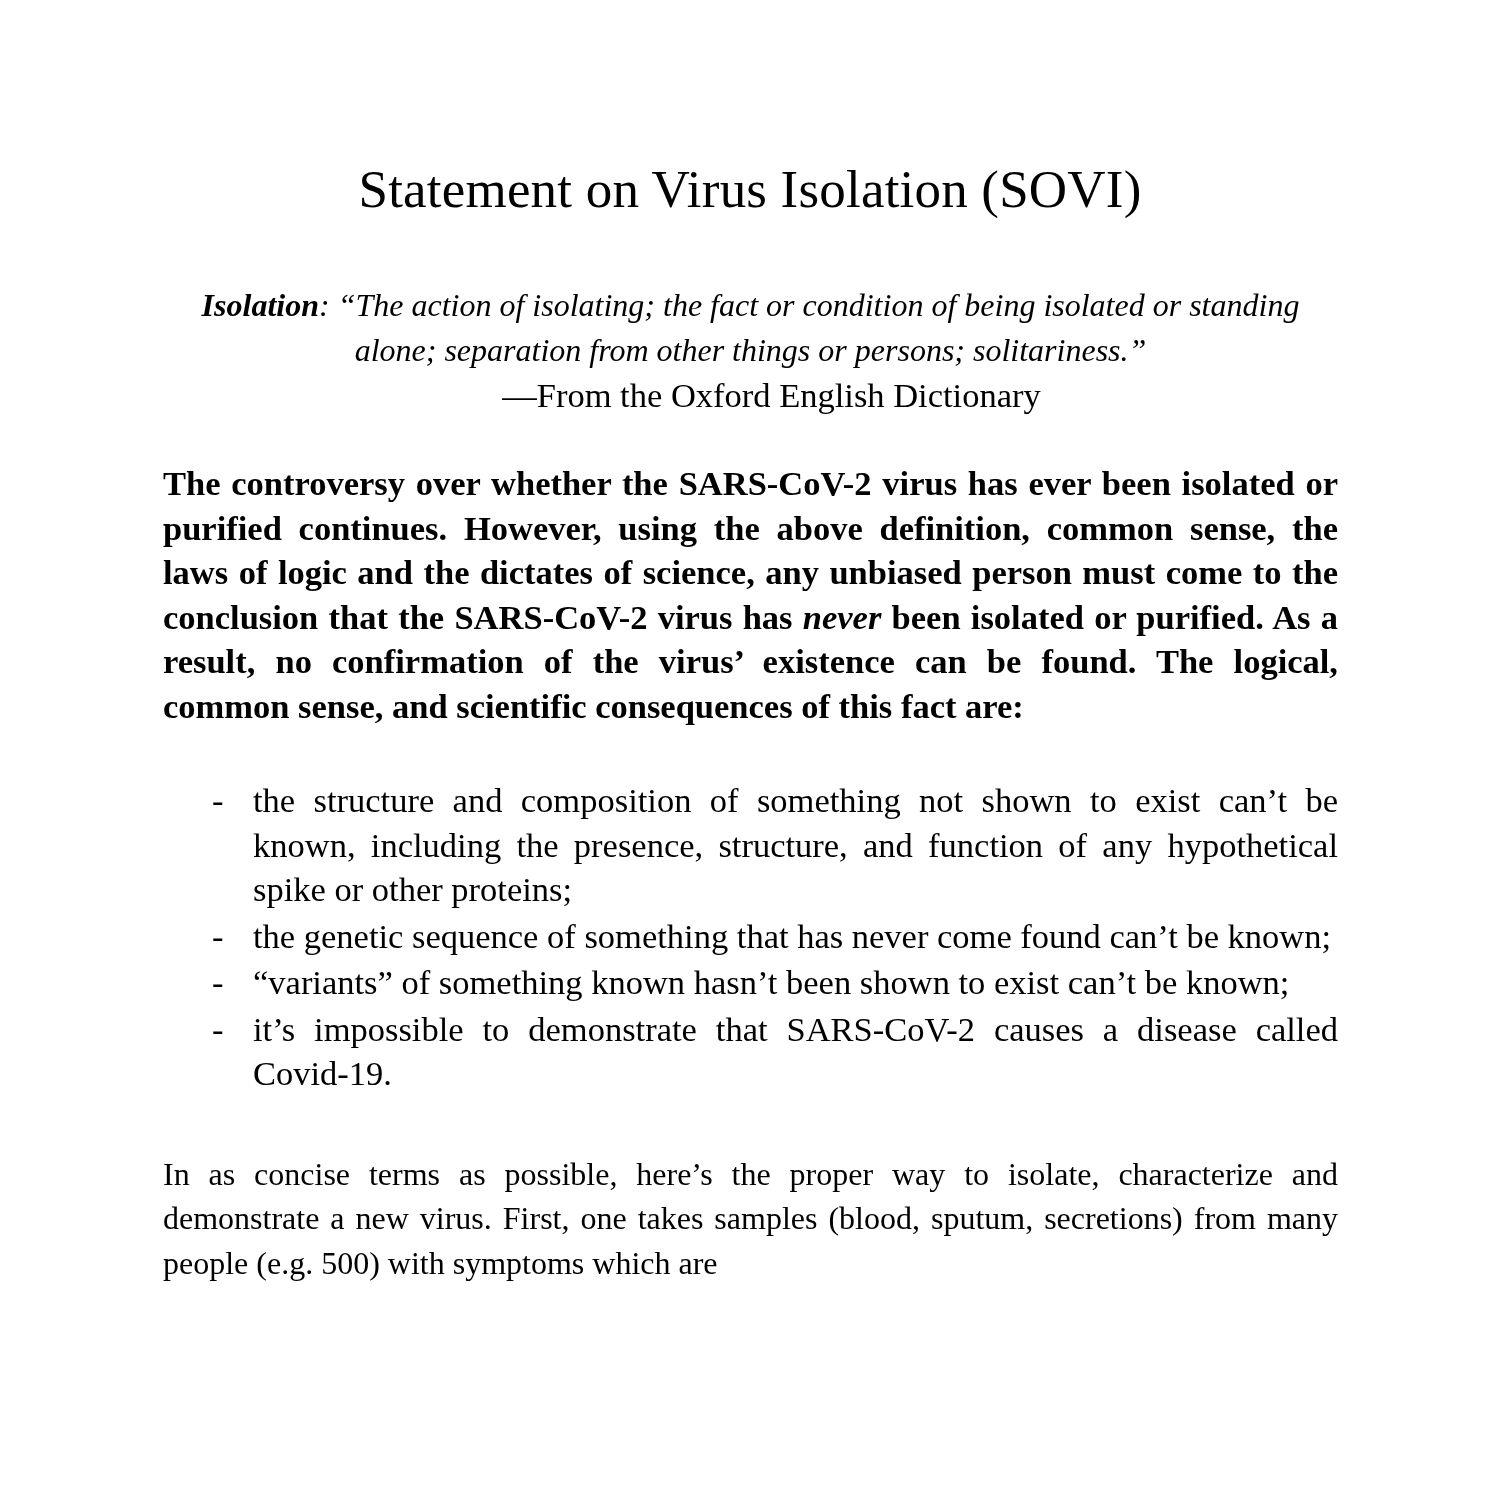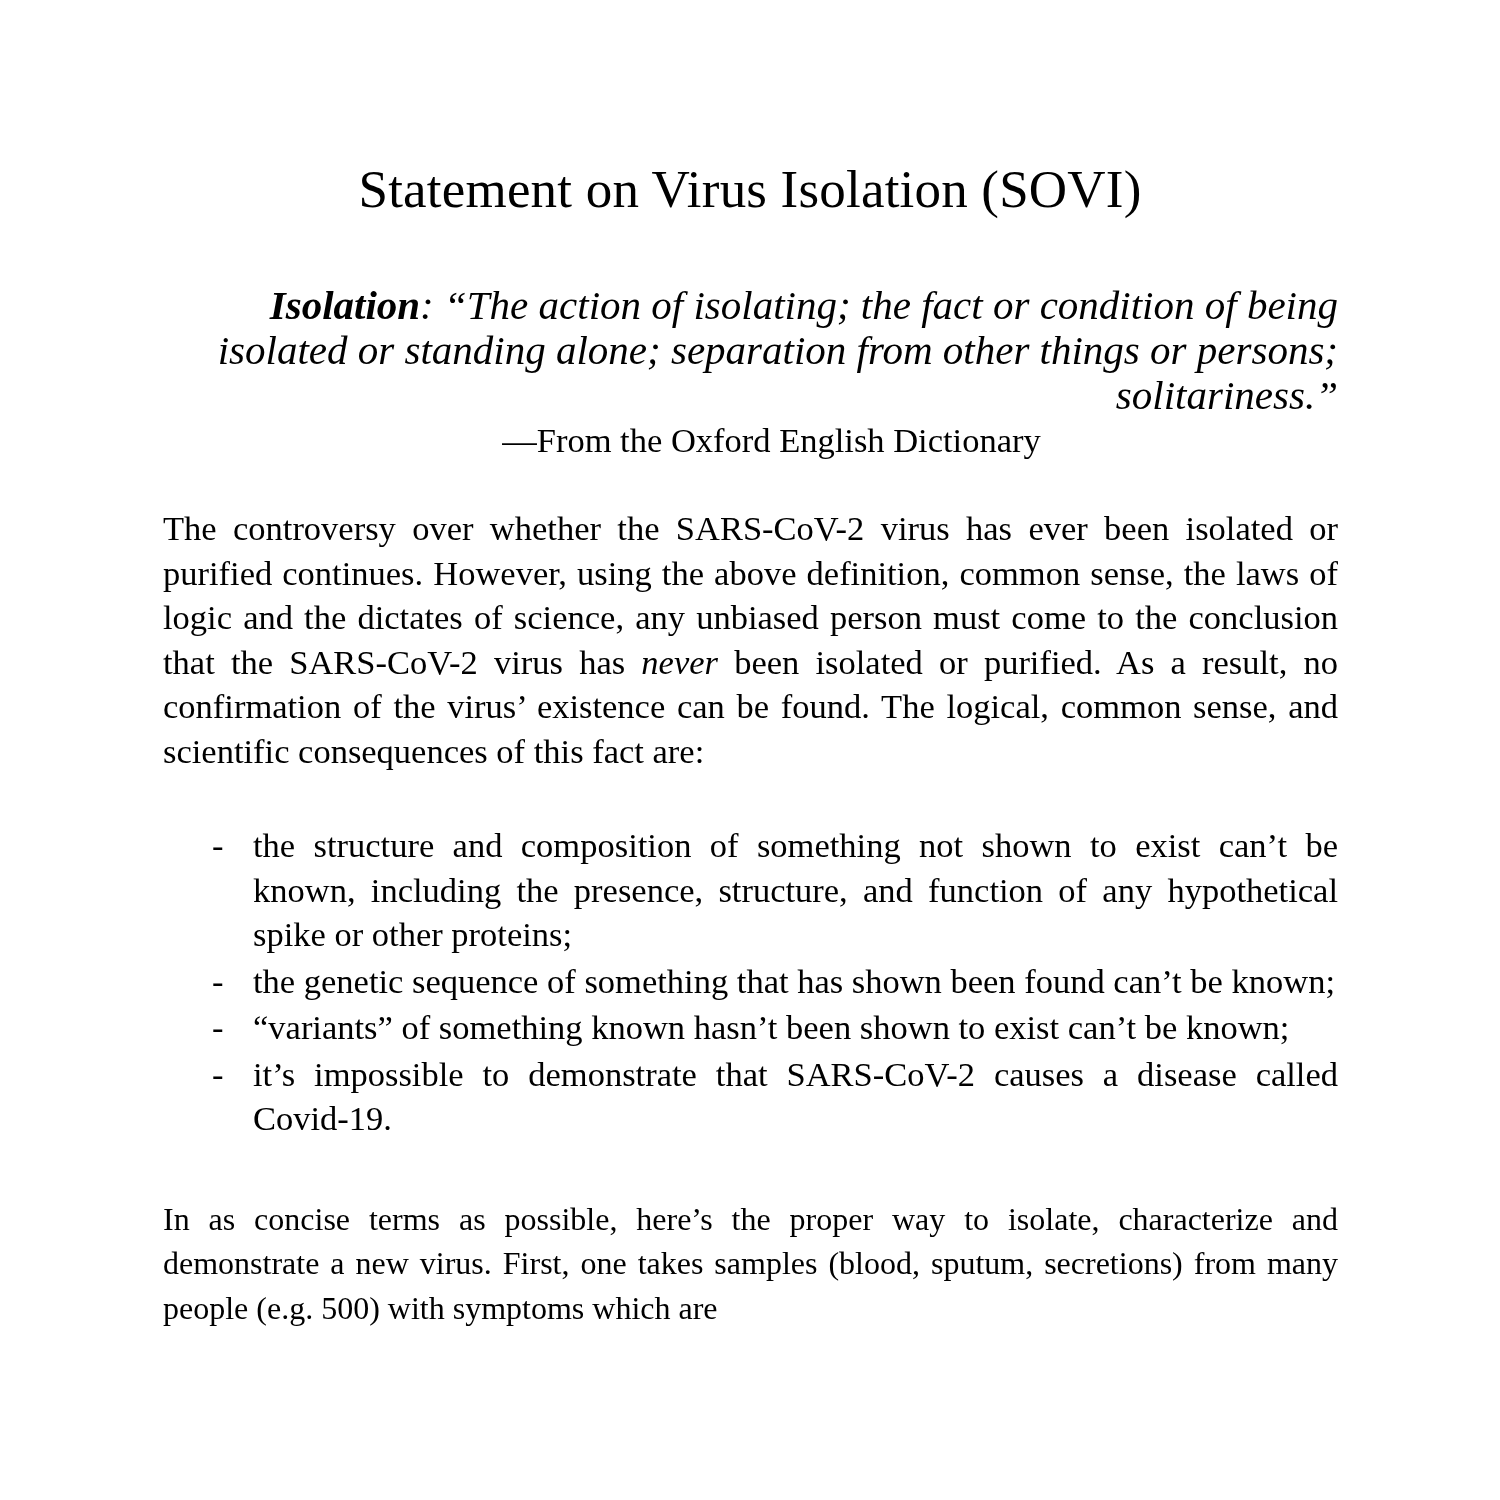--- a/index.html
+++ b/index.html
@@ -39,24 +39,24 @@
 
   
   .content {
     position: absolute;
     left: 163px;
     top: 283px;
     width: 1175px;
   }
 
   .quote-block {
-    font-size: 41px;
+    font-size: 32px;
     line-height: 45px;
     font-style: italic;
-    text-align: right;
+    text-align: center;
   }
   .quote-block .term {
     font-weight: 700;
     font-style: italic;
   }
   .quote-block .colon {
     font-style: italic;
     font-weight: 400;
   }
 
@@ -68,20 +68,21 @@
     white-space: nowrap;
     text-align: center;
   }
 
   .para {
     font-size: 34.5px;
     line-height: 44.5px;
     text-align: justify;
     text-justify: inter-word;
     margin: 0;
+    font-weight: bold;
   }
   .para .ital { font-style: italic; }
 
   .gap-1 { height: 43px; }
   .gap-2 { height: 50px; }
   .gap-3 { height: 54px; }
 
   
   .bullet-list {
     list-style: none;
@@ -135,21 +136,21 @@
 
     <div class="gap-2"></div>
 
     <ul class="bullet-list">
       <li class="bullet-item">
         <span class="dash">-</span>
         <span>the structure and composition of something not shown to exist can’t be known, including the presence, structure, and function of any hypothetical spike or other proteins;</span>
       </li>
       <li class="bullet-item">
         <span class="dash">-</span>
-        <span>the genetic sequence of something that has shown been found can’t be known;</span>
+        <span>the genetic sequence of something that has never come found can’t be known;</span>
       </li>
       <li class="bullet-item">
         <span class="dash">-</span>
         <span>“variants” of something known hasn’t been shown to exist can’t be known;</span>
       </li>
       <li class="bullet-item">
         <span class="dash">-</span>
         <span>it’s impossible to demonstrate that SARS-CoV-2 causes a disease called Covid-19.</span>
       </li>
     </ul>

